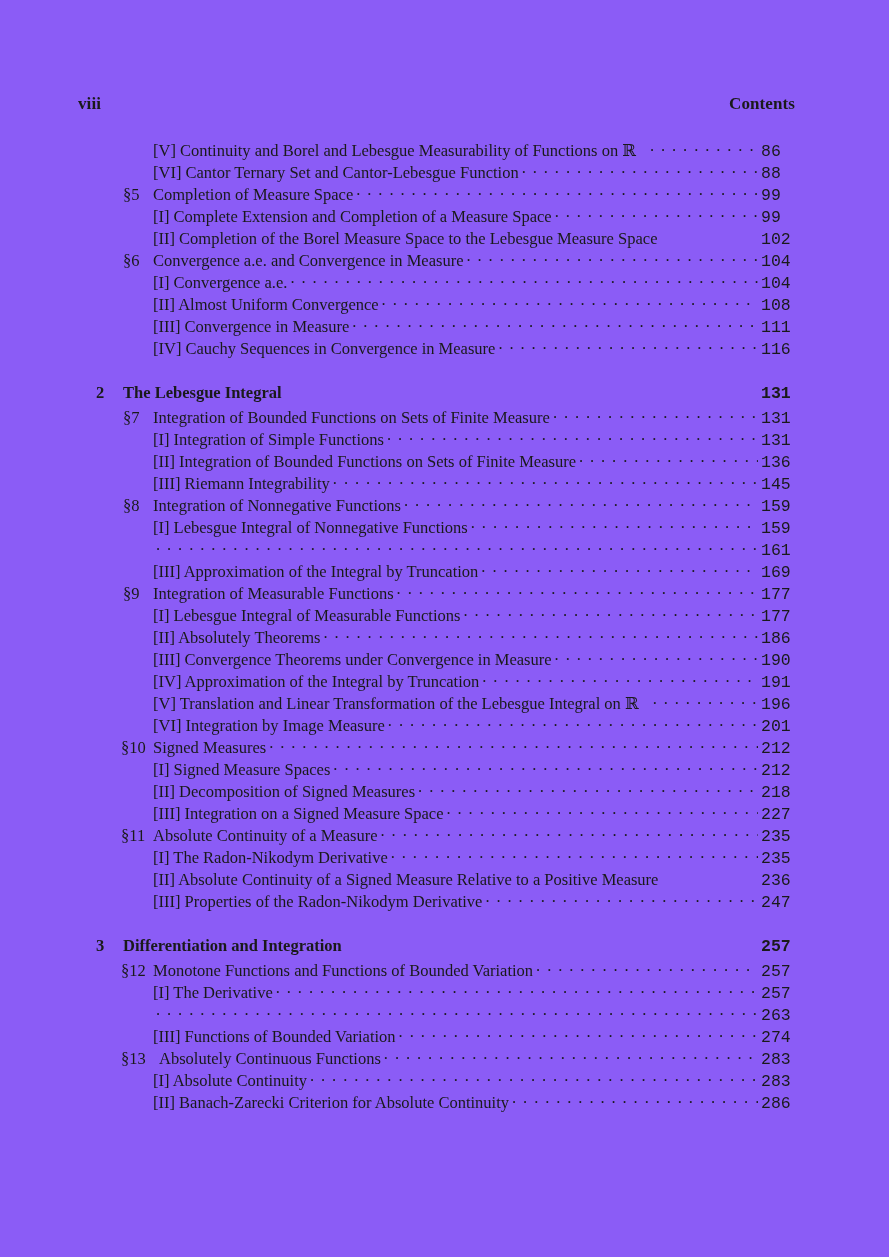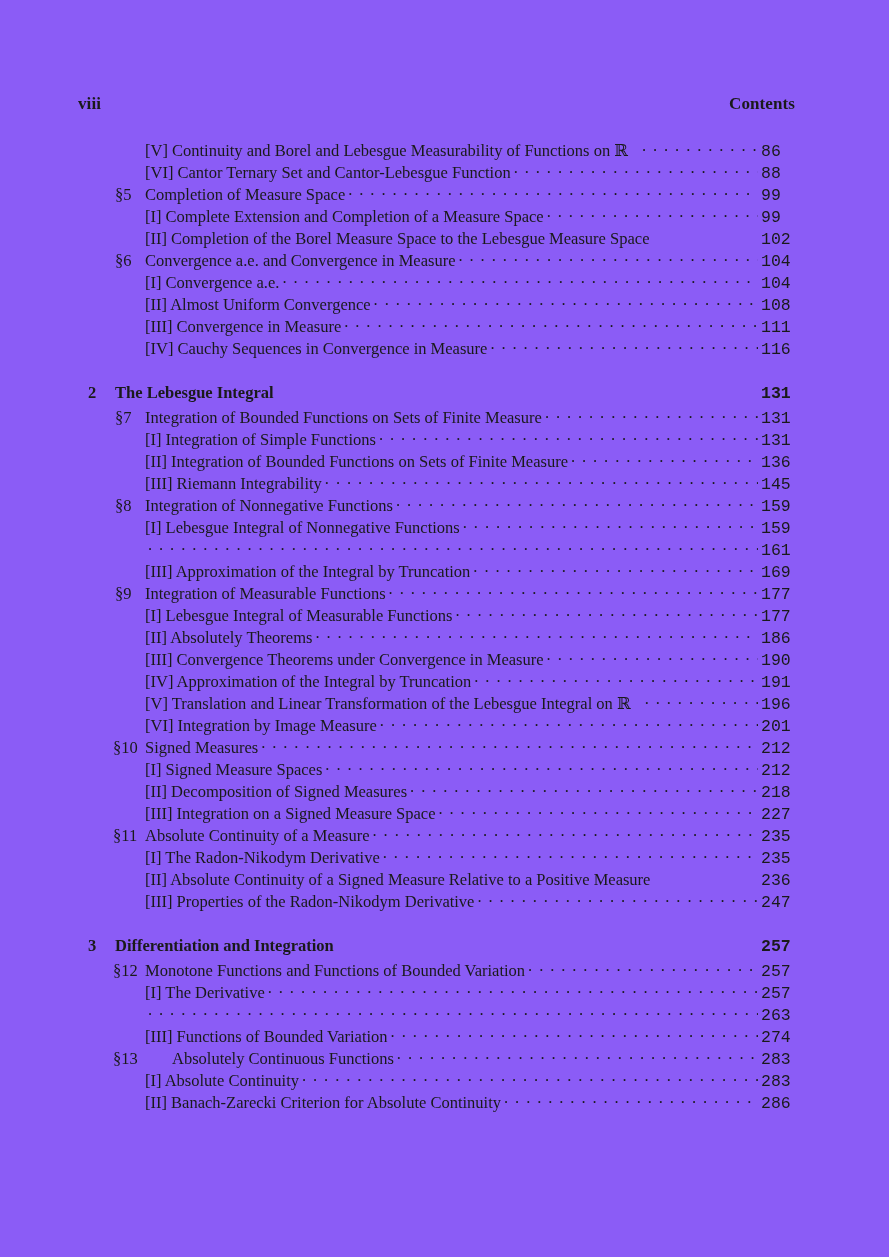--- a/index.html
+++ b/index.html
@@ -33,21 +33,21 @@
     font-size: 17px;
     font-weight: bold;
     letter-spacing: 0.1px;
   }
   .folio { white-space: nowrap; }
   .head-title { white-space: nowrap; }
 
   
   .toc {
     position: absolute;
-    left: 88px;
+    left: 96px;
     right: 94px;
     top: 140px;
   }
 
   .row {
     display: flex;
     align-items: baseline;
     width: 100%;
     line-height: 22px;
     height: 22px;
@@ -348,21 +348,21 @@
         <span class="pageno">263</span>
       </div>
       <div class="row sub">
         <span class="numcell"></span>
         <span class="label">[III] Functions of Bounded Variation</span>
         <span class="leader"></span>
         <span class="pageno">274</span>
       </div>
       <div class="row section two">
         <span class="numcell">§13</span>
-        <span class="label" style="padding-left: 6px; margin-left: 21px;">Absolutely Continuous Functions</span>
+        <span class="label" style="padding-left: 6px;">Absolutely Continuous Functions</span>
         <span class="leader"></span>
         <span class="pageno">283</span>
       </div>
       <div class="row sub">
         <span class="numcell"></span>
         <span class="label">[I] Absolute Continuity</span>
         <span class="leader"></span>
         <span class="pageno">283</span>
       </div>
       <div class="row sub">

